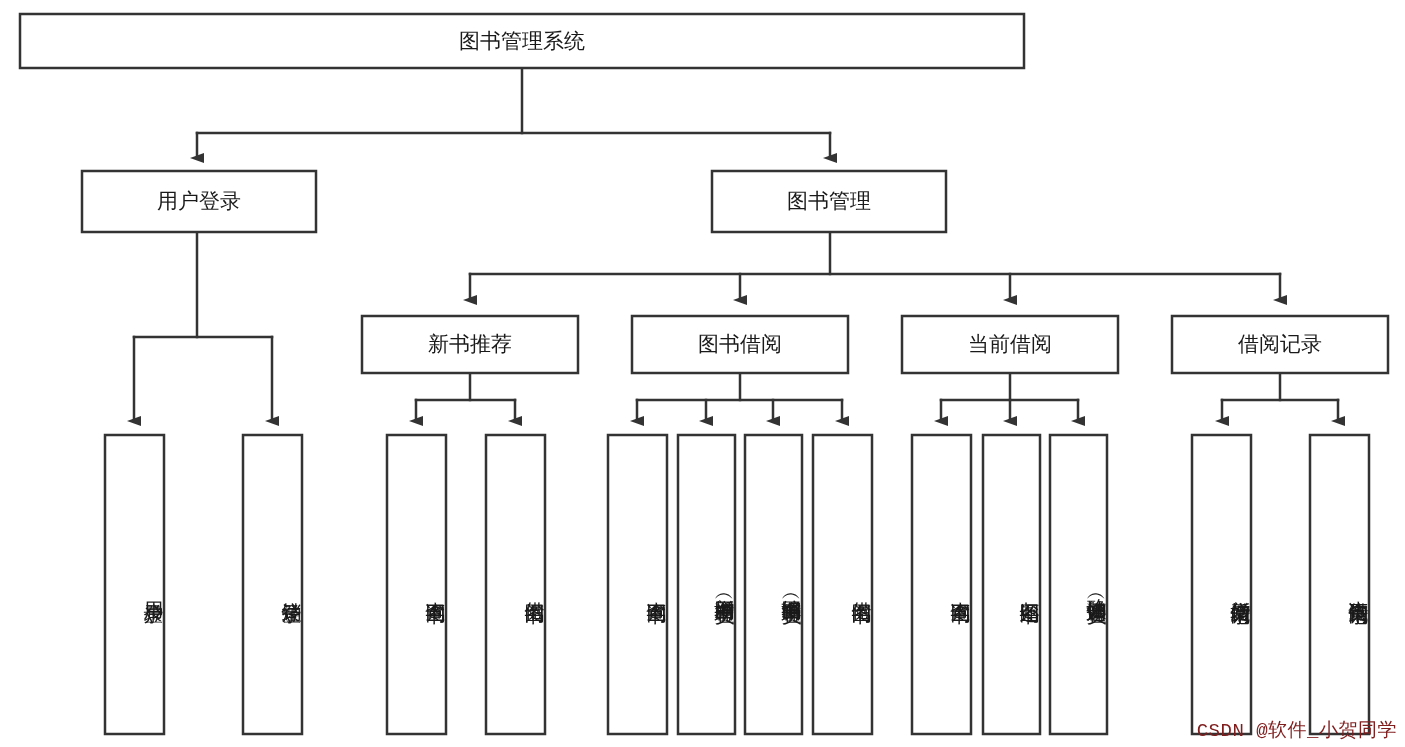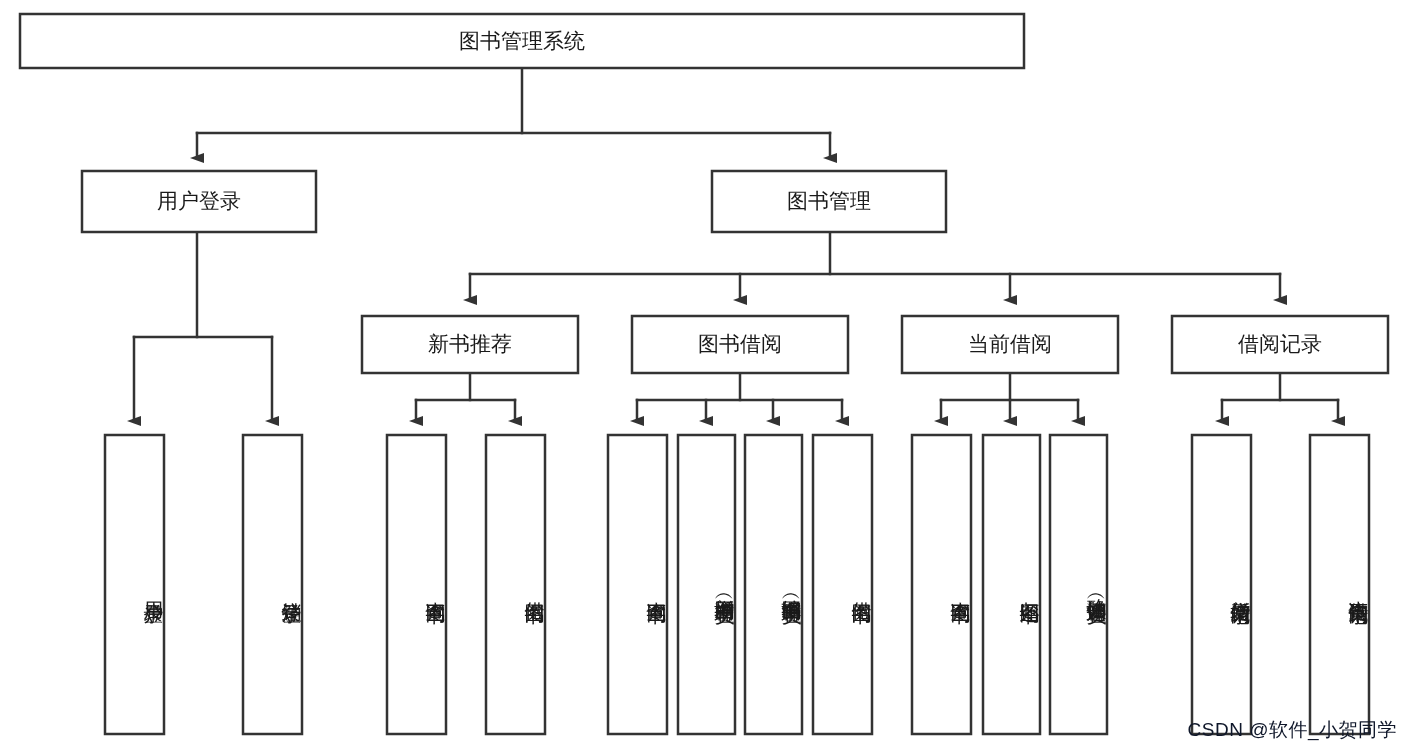--- a/index.html
+++ b/index.html
@@ -60,23 +60,23 @@
     white-space: nowrap;
     overflow: visible;
   }
   .vlabel-wrap {
     overflow: visible;
   }
   .watermark {
     position: absolute;
     right: 8px;
     bottom: 4px;
-    font-family: Liberation Sans, sans-serif;
+    font-family: Liberation Mono, monospace;
     font-size: 19px;
-    color: #0f172a;
+    color: #7f1d1d;
     letter-spacing: 0.5px;
     white-space: nowrap;
     pointer-events: none;
   }
 </style>
 </head>
 <body>
 
 <div id="diagram-root">
   <svg width="1405" height="747" viewBox="0 0 1405 747" xmlns="http://www.w3.org/2000/svg">

